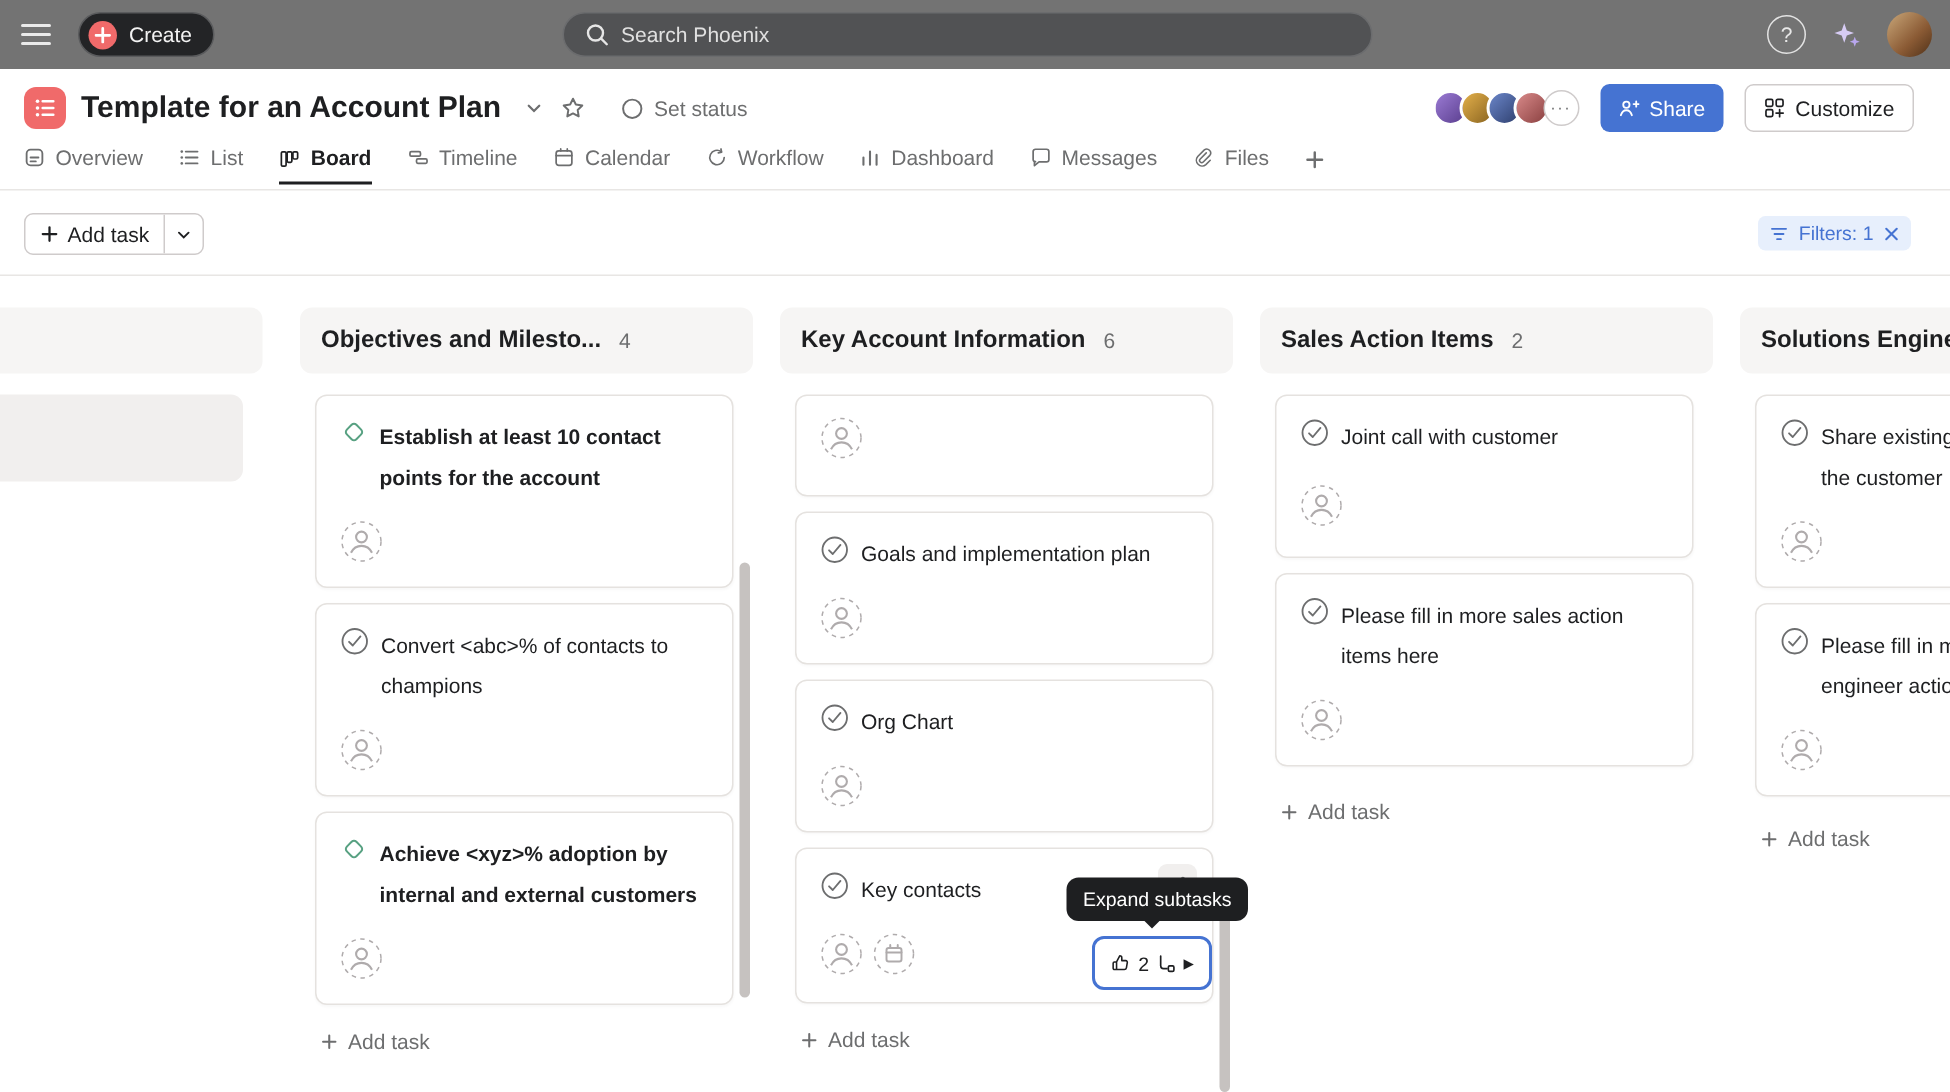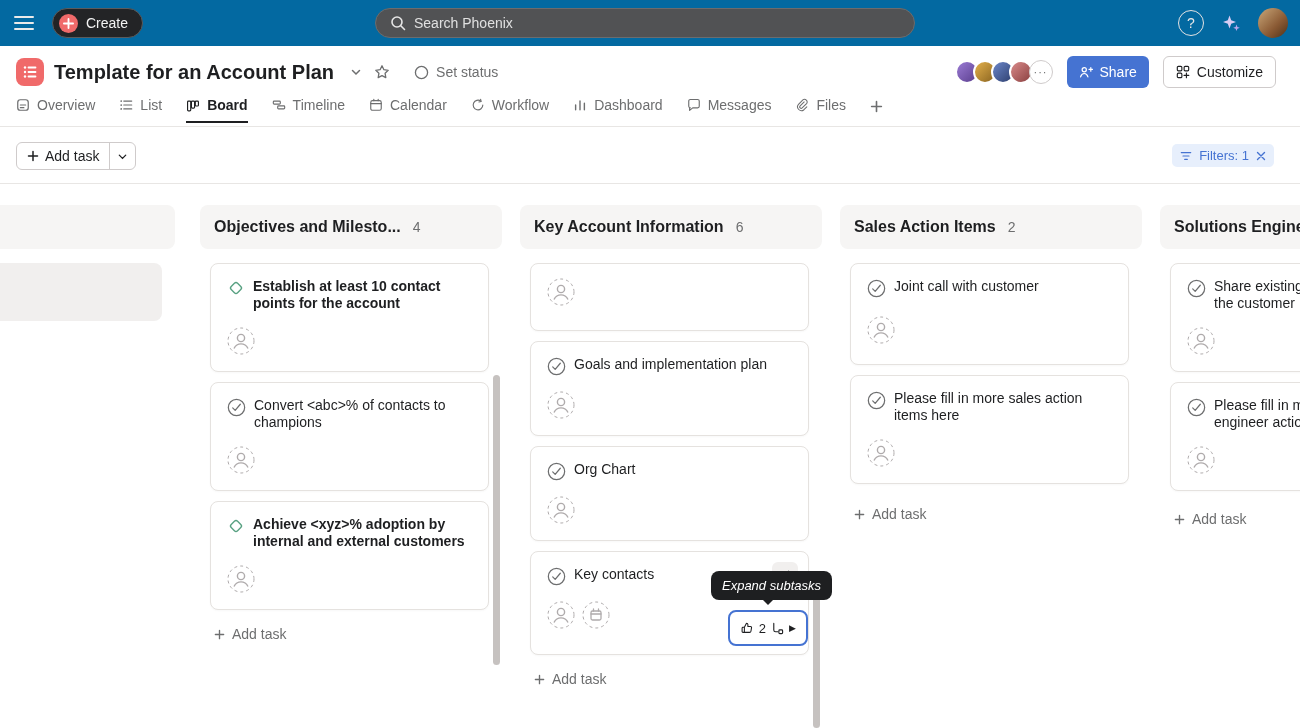--- a/index.html
+++ b/index.html
@@ -6,21 +6,21 @@
   html,body { width:1300px; height:728px; }
   body {
     font-family:"Liberation Sans", sans-serif;
     background:#ffffff; color:#1e1f21;
     position:relative; overflow:hidden; font-size:14px;
   }
   svg { display:block; }
   .clickable { cursor:pointer; }
 
   
-  .topbar { position:absolute; top:0; left:0; right:0; height:46px; background:#0369a1; z-index:20; }
+  .topbar { position:absolute; top:0; left:0; right:0; height:46px; background:#737373; z-index:20; }
   .hamburger { position:absolute; left:14px; top:13px; width:20px; height:20px;
     display:flex; flex-direction:column; justify-content:center; gap:4px; }
   .hamburger span { height:2px; background:#eaeaea; border-radius:1px; }
   .create-btn { position:absolute; left:52px; top:8px; height:30px; padding:0 14px 0 6px;
     border-radius:15px; background:#232426; border:1px solid #5a5b5d;
     display:flex; align-items:center; gap:8px; color:#f3f3f3; font-size:14px; }
   .create-plus { width:19px; height:19px; border-radius:50%; background:#f06a6a;
     display:flex; align-items:center; justify-content:center; }
   .search-pill { position:absolute; left:375px; top:8px; width:540px; height:30px;
     border-radius:15px; background:#515254; border:1px solid #6b6c6e;
@@ -80,39 +80,39 @@
   
   .board { position:absolute; top:184px; left:0; right:0; bottom:0; overflow:hidden; background:#fff; }
   .col { position:absolute; top:21px; width:302px; }
   .col-head { height:44px; background:#f6f5f4; border-radius:8px; display:flex; align-items:center;
     gap:12px; padding:0 14px; }
   .col-title { font-size:16px; font-weight:600; color:#1e1f21; white-space:nowrap; overflow:hidden; }
   .col-count { font-size:14px; color:#6d6e6f; }
   .cards { margin-top:14px; padding:0 13px 0 10px; display:flex; flex-direction:column; gap:10px; }
   .card { background:#fff; border:1px solid #e5e2df; border-radius:8px; padding:14px 16px 16px;
     box-shadow:0 1px 2px rgba(0,0,0,0.03); position:relative; }
-  .card-title-row { display:flex; align-items:flex-start; gap:8px; font-size:14px; line-height:17px; color:#1e1f21; }
+  .card-title-row { display:flex; align-items:flex-start; gap:8px; font-size:14px; line-height:27px; color:#1e1f21; }
   .card-title-row .t-ico { flex:0 0 auto; margin-top:1px; }
   .bold { font-weight:600; }
   .nowrap-line { white-space:nowrap; }
   .card-bottom { margin-top:15px; display:flex; align-items:center; gap:7px; }
   .add-task-row { margin:16px 0 0 14px; display:flex; align-items:center; gap:7px; color:#6d6e6f; font-size:14px; }
   .ghost-head { height:44px; background:#f6f5f4; border-radius:8px; }
   .ghost-card { height:58px; background:#f1efee; border-radius:8px; margin:14px 13px 0 10px; }
   .vscroll { position:absolute; width:7px; border-radius:4px; background:#c6c2c0; right:2px; }
 
   
   .edit-fab { position:absolute; top:10px; right:10px; width:26px; height:26px; border-radius:6px;
     background:#f1efee; display:flex; align-items:center; justify-content:center; z-index:1; }
   .subtask-ring { position:absolute; right:0px; bottom:8px; height:36px; padding:0 10px;
     display:flex; align-items:center; gap:5px; border:2px solid #4573d2; border-radius:8px;
     background:#fff; z-index:2; font-size:13px; color:#1e1f21; }
   .expand-tri { font-size:9px; color:#1e1f21; line-height:1; }
   .tooltip { position:absolute; right:-24px; bottom:54px; background:#1e1f21; color:#fff;
-    font-size:13px; padding:7px 11px; border-radius:8px; white-space:nowrap; z-index:6;font-style:italic; }
+    font-size:13px; padding:7px 11px; border-radius:8px; white-space:nowrap; z-index:6; }
   .tooltip::after { content:""; position:absolute; left:52px; top:100%;
     border:5px solid transparent; border-top-color:#1e1f21; }
 </style>
 </head>
 <body>
 
 <div class="topbar">
   <div class="hamburger clickable">
       <span></span>
       <span></span>

